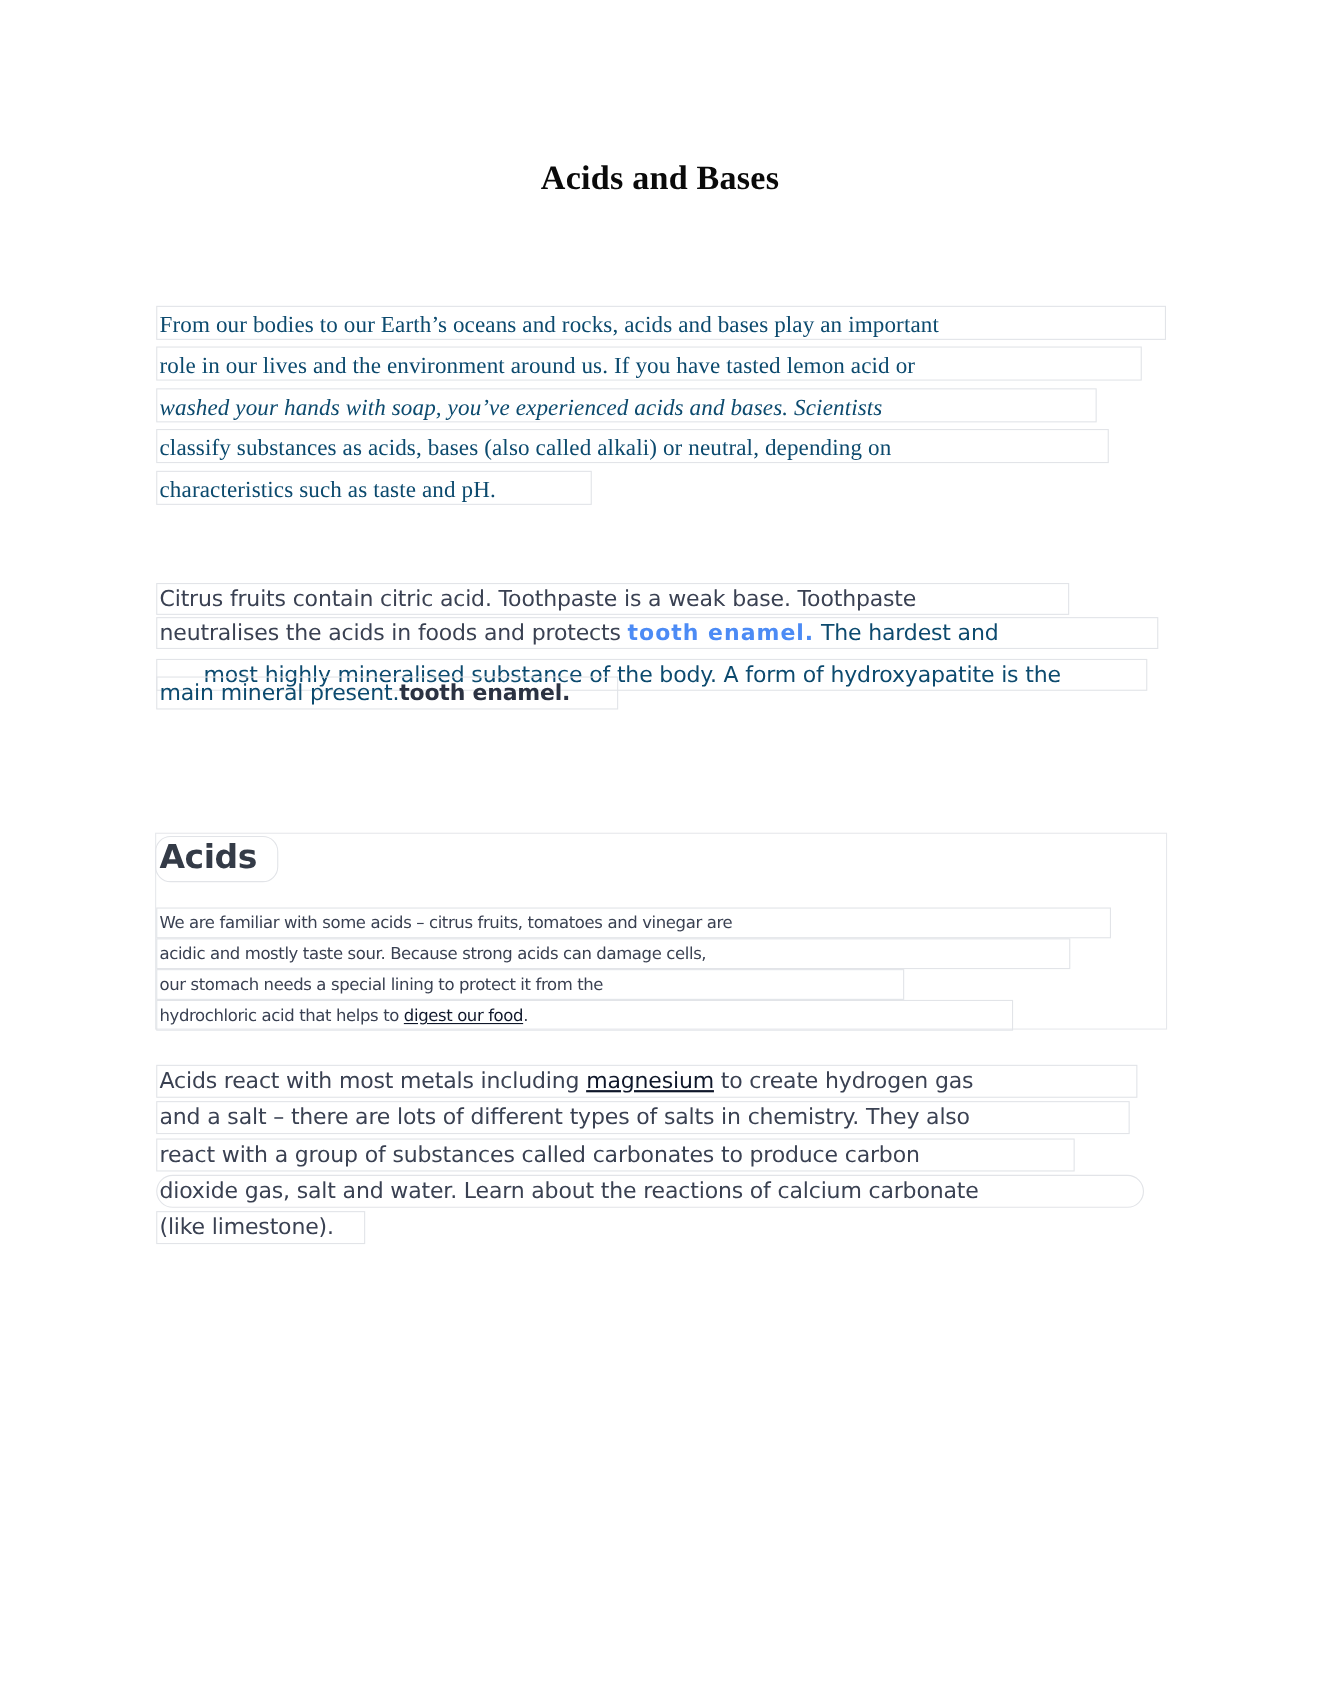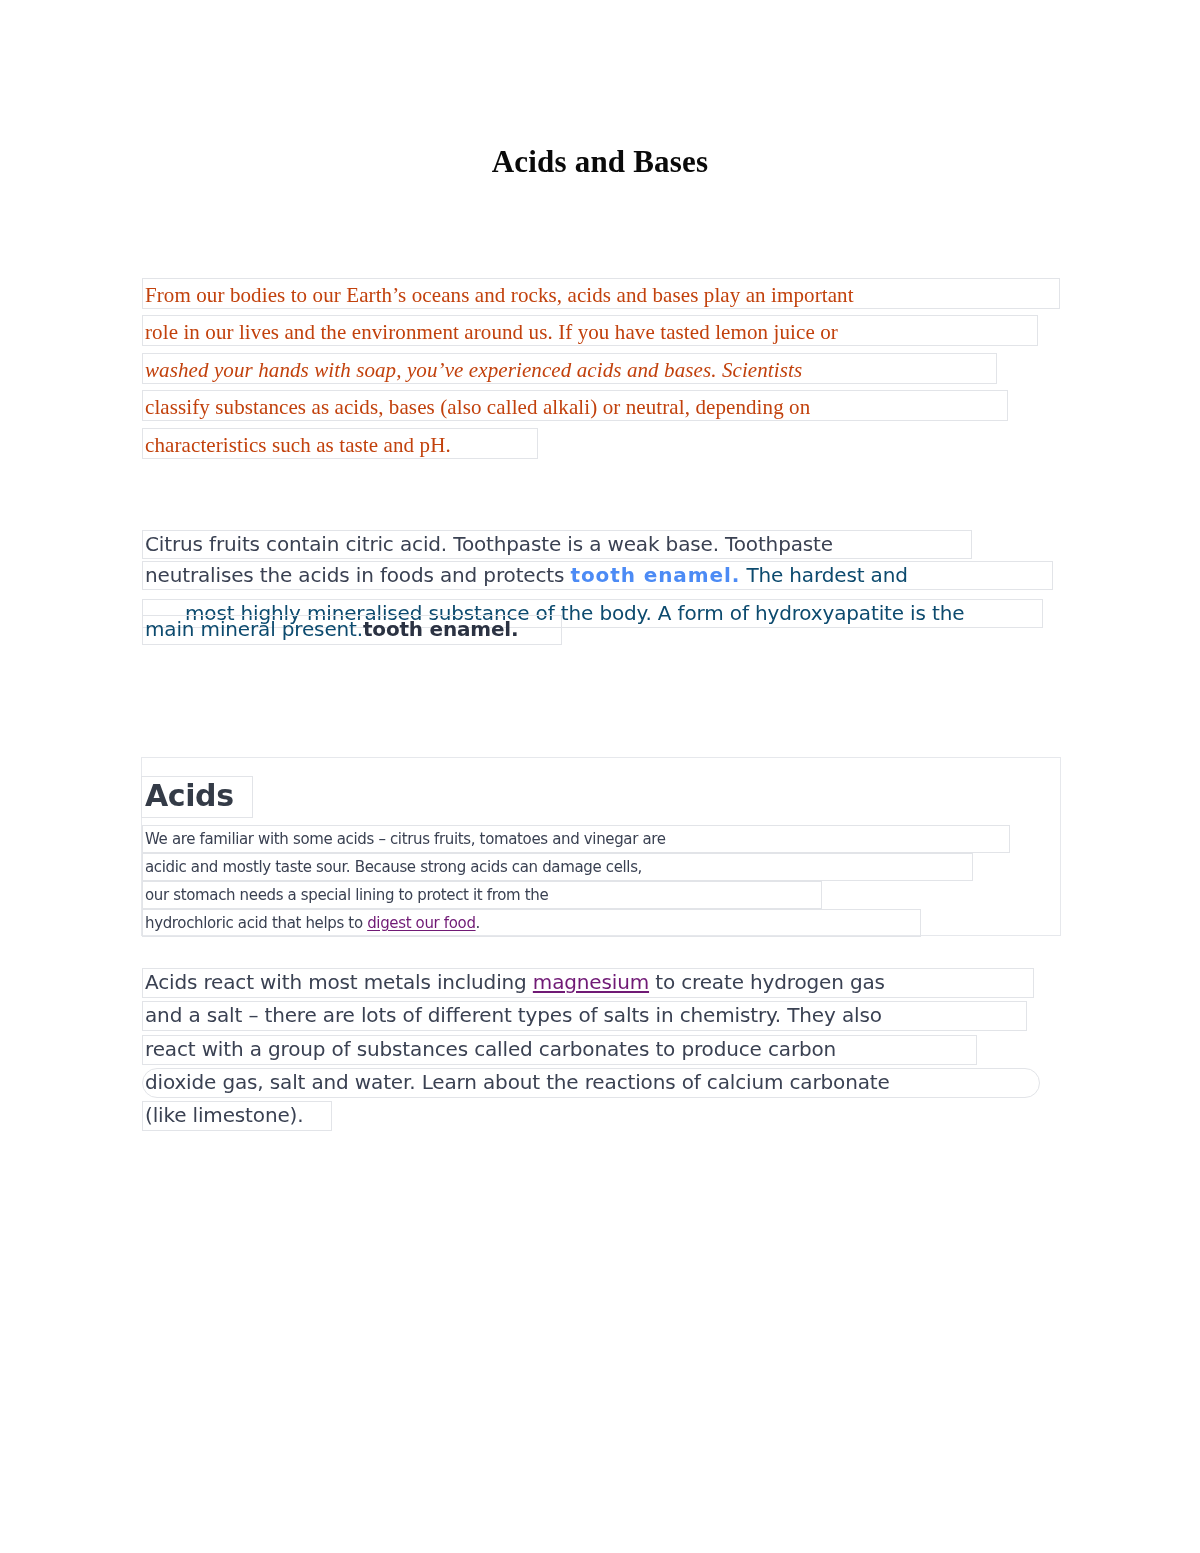--- a/index.html
+++ b/index.html
@@ -44,21 +44,21 @@
     background: transparent;
     white-space: pre;
     overflow: visible;
   }
 
   
   .serif-line {
     font-family: "Liberation Serif", "DejaVu Serif", serif;
     font-size: 21px;
     line-height: 30px;
-    color: #c2410c;
+    color: #0c4a6e;
     letter-spacing: 0.1px;
     padding: 1px 3px 1px 2px;
   }
 
   
   .sans-line {
     font-family: "DejaVu Sans", "Liberation Sans", sans-serif;
     font-size: 20px;
     line-height: 27px;
     color: #3a4152;
@@ -84,21 +84,21 @@
   }
 
   .dark-strong {
     color: #2b3242;
     font-weight: bold;
     letter-spacing: -0.2px;
   }
 
   
   .doc-link {
-    color: #701a75;
+    color: #0f172a;
     text-decoration: underline;
     text-underline-offset: 2px;
   }
 
   
   .section-heading {
     position: absolute;
     box-sizing: border-box;
     border: 1px solid #e2e4e8;
     font-family: "DejaVu Sans", "Liberation Sans", sans-serif;
@@ -121,39 +121,39 @@
 </style>
 </head>
 <body>
 
 <div class="page">
 
   <div class="doc-title">Acids and Bases</div>
 
   <div class="ocr-line serif-line" style="left:142px; top:278px; width:918px; height:31px;">From our bodies to our Earth’s oceans and rocks, acids and bases play an important</div>
 
-  <div class="ocr-line serif-line" style="left:142px; top:315px; width:896px; height:31px;">role in our lives and the environment around us. If you have tasted lemon juice or</div>
+  <div class="ocr-line serif-line" style="left:142px; top:315px; width:896px; height:31px;">role in our lives and the environment around us. If you have tasted lemon acid or</div>
 
   <div class="ocr-line serif-line" style="left:142px; top:353px; width:855px; height:31px;font-style:italic;">washed your hands with soap, you’ve experienced acids and bases. Scientists</div>
 
   <div class="ocr-line serif-line" style="left:142px; top:390px; width:866px; height:31px;">classify substances as acids, bases (also called alkali) or neutral, depending on</div>
 
   <div class="ocr-line serif-line" style="left:142px; top:428px; width:396px; height:31px;">characteristics such as taste and pH.</div>
 
   <div class="ocr-line sans-line" style="left:142px; top:530px; width:830px; height:29px;">Citrus fruits contain citric acid. Toothpaste is a weak base. Toothpaste</div>
 
   <div class="ocr-line sans-line" style="left:142px; top:561px; width:911px; height:29px;"><span>neutralises the acids in foods and protects </span><span class="blue-strong">tooth enamel.</span><span class="muted"> The hardest and</span></div>
 
   <div class="ocr-line sans-line muted" style="left:142px; top:599px; width:901px; height:29px;padding-left:42px;">most highly mineralised substance of the body. A form of hydroxyapatite is the</div>
 
   <div class="ocr-line sans-line" style="left:142px; top:615px; width:420px; height:30px;"><span class="muted">main mineral present.</span><span class="dark-strong">tooth enamel.</span></div>
 
   <div class="section-box" style="left:141px; top:757px; width:920px; height:179px;"></div>
 
-  <div class="section-heading" style="left:141px; top:776px; width:112px; height:42px;">Acids</div>
+  <div class="section-heading" style="left:141px; top:760px; width:112px; height:42px;border-radius:14px;">Acids</div>
 
   <div class="ocr-line sans-line tight" style="left:142px; top:825px; width:868px; height:28px;">We are familiar with some acids – citrus fruits, tomatoes and vinegar are</div>
 
   <div class="ocr-line sans-line tight" style="left:142px; top:853px; width:831px; height:28px;">acidic and mostly taste sour. Because strong acids can damage cells,</div>
 
   <div class="ocr-line sans-line tight" style="left:142px; top:881px; width:680px; height:28px;">our stomach needs a special lining to protect it from the</div>
 
   <div class="ocr-line sans-line tight" style="left:142px; top:909px; width:779px; height:28px;"><span>hydrochloric acid that helps to </span><a class="doc-link" href="#">digest our food</a><span>.</span></div>
 
   <div class="ocr-line sans-line" style="left:142px; top:968px; width:892px; height:30px;"><span>Acids react with most metals including </span><a class="doc-link" href="#">magnesium</a><span> to create hydrogen gas</span></div>

